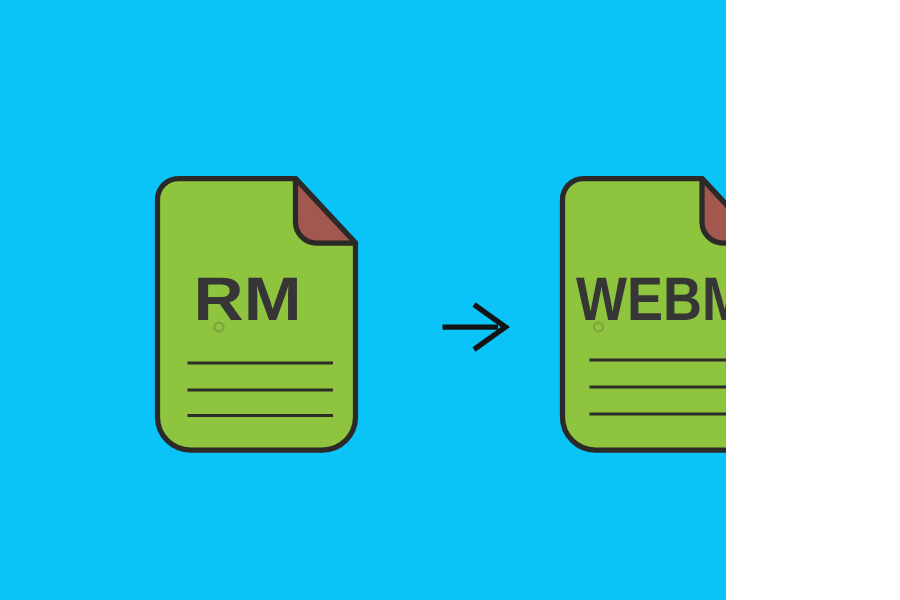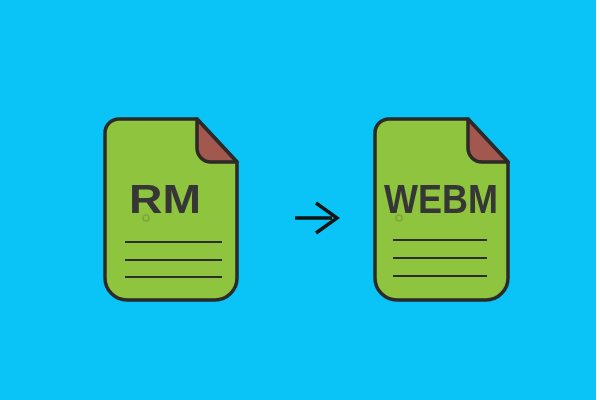--- a/index.html
+++ b/index.html
@@ -2,21 +2,21 @@
 <html><head>
 <meta charset="utf-8">
 <style>
   html, body {
     margin: 0;
     padding: 0;
     font-family: "Liberation Sans", sans-serif;
   }
   .canvas {
     position: relative;
-    width: 596px;
+    width: 484px;
     height: 400px;
     overflow: hidden;
   }
   .file-icon, .arrow-svg {
     position: absolute;
     overflow: visible;
     display: block;
   }
   .file-icon.source { left: 105px; top: 119px; }
   .file-icon.target { left: 375px; top: 119px; }

